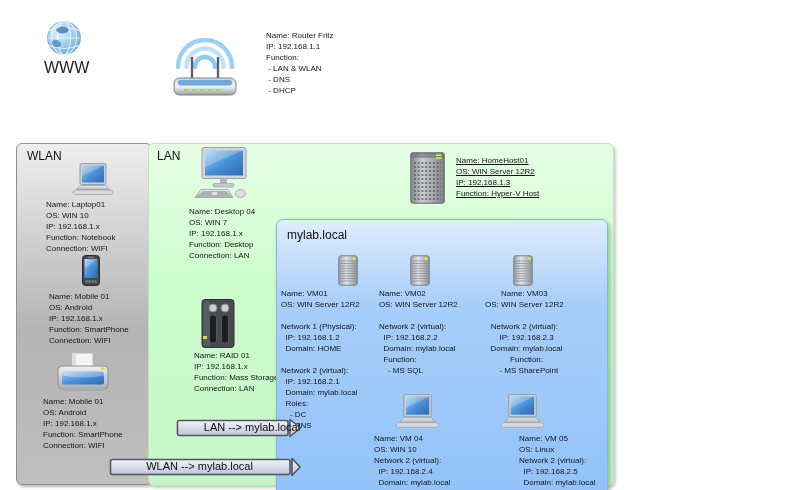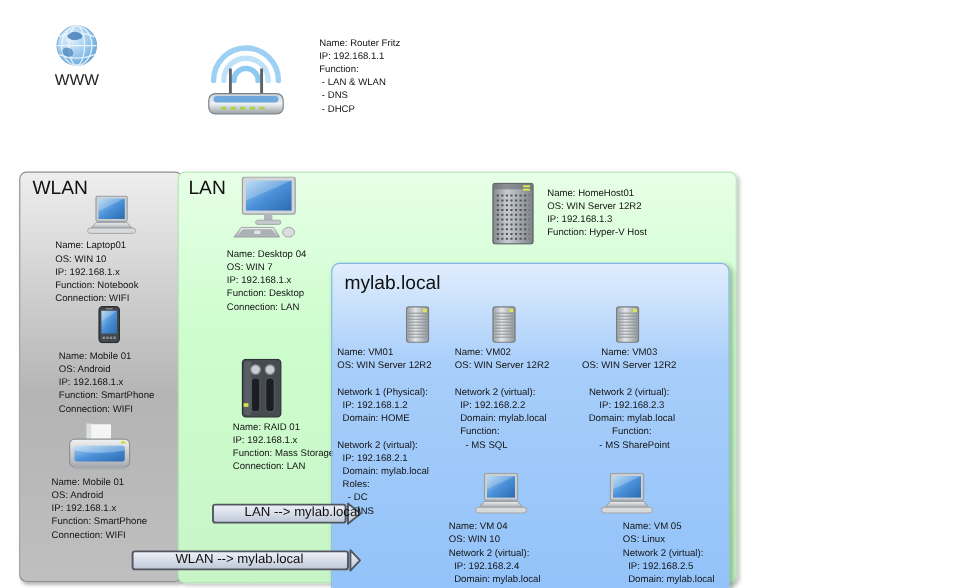--- a/index.html
+++ b/index.html
@@ -10,23 +10,23 @@
   .zone{position:absolute;border-radius:6px;}
   .zone-wlan{left:16px;top:143px;width:134px;height:340px;
              background:linear-gradient(180deg,#eeeeee 0%,#b4b4b4 55%,#bfbfbf 100%);
              border:1px solid #8f8f8f;box-shadow:2px 2px 3px rgba(0,0,0,.28);}
   .zone-lan{left:148px;top:143px;width:464px;height:341px;
             background:linear-gradient(180deg,#e7ffe7 0%,#cdfdcd 40%,#c8f5c8 100%);
             border:1px solid #b6e8b6;box-shadow:2px 2px 3px rgba(0,0,0,.2);}
   .zone-mylab{left:276px;top:219px;width:330px;height:279px;border-radius:7px;
               background:linear-gradient(180deg,#e0edfd 0%,#a8cefa 30%,#92c2f9 100%);
               border:1px solid #83b3e8;box-shadow:2px 2px 4px rgba(20,60,20,.32);}
-  .zone-title{position:absolute;font-size:16px;color:#111;}
+  .zone-title{position:absolute;font-size:12px;color:#111;}
   .info-text{position:absolute;font-size:8px;line-height:11px;white-space:pre;color:#141414;}
-  .caption{position:absolute;font-size:13px;color:#222;text-align:center;}
+  .caption{position:absolute;font-size:16px;color:#222;text-align:center;}
   .arrow{position:absolute;}
   .arrow svg{display:block;}
   .arrow-label{position:absolute;top:4px;font-size:11px;color:#0e0e0e;text-align:center;}
 </style>
 </head>
 <body>
 
 <div id="canvas">
 
   <svg width="0" height="0" style="position:absolute" aria-hidden="true">
@@ -218,21 +218,21 @@
             <line x1="4" y1="23" x2="31" y2="23"></line>
           <line x1="4" y1="27" x2="31" y2="27"></line>
             <line x1="4" y1="31" x2="31" y2="31"></line>
           <line x1="4" y1="35" x2="31" y2="35"></line>
             <line x1="4" y1="39" x2="31" y2="39"></line>
           <line x1="4" y1="43" x2="31" y2="43"></line>
             <line x1="4" y1="47" x2="31" y2="47"></line>
         </g>
       </svg>
     </div>
-    <div class="info-text" style="left:307px;top:11px;">Name: HomeHost01
+    <div class="info-text" style="left:307px;top:11px;text-decoration:underline;">Name: HomeHost01
 OS: WIN Server 12R2
 IP: 192.168.1.3
 Function: Hyper-V Host</div>
   </div>
 
   <div class="zone zone-mylab">
     <div class="zone-title" style="left:10px;top:8px;">mylab.local</div>
 
     <div class="icon" style="left:61px;top:35px;width:20px;height:31px;">
       <svg viewBox="0 0 20 31">

